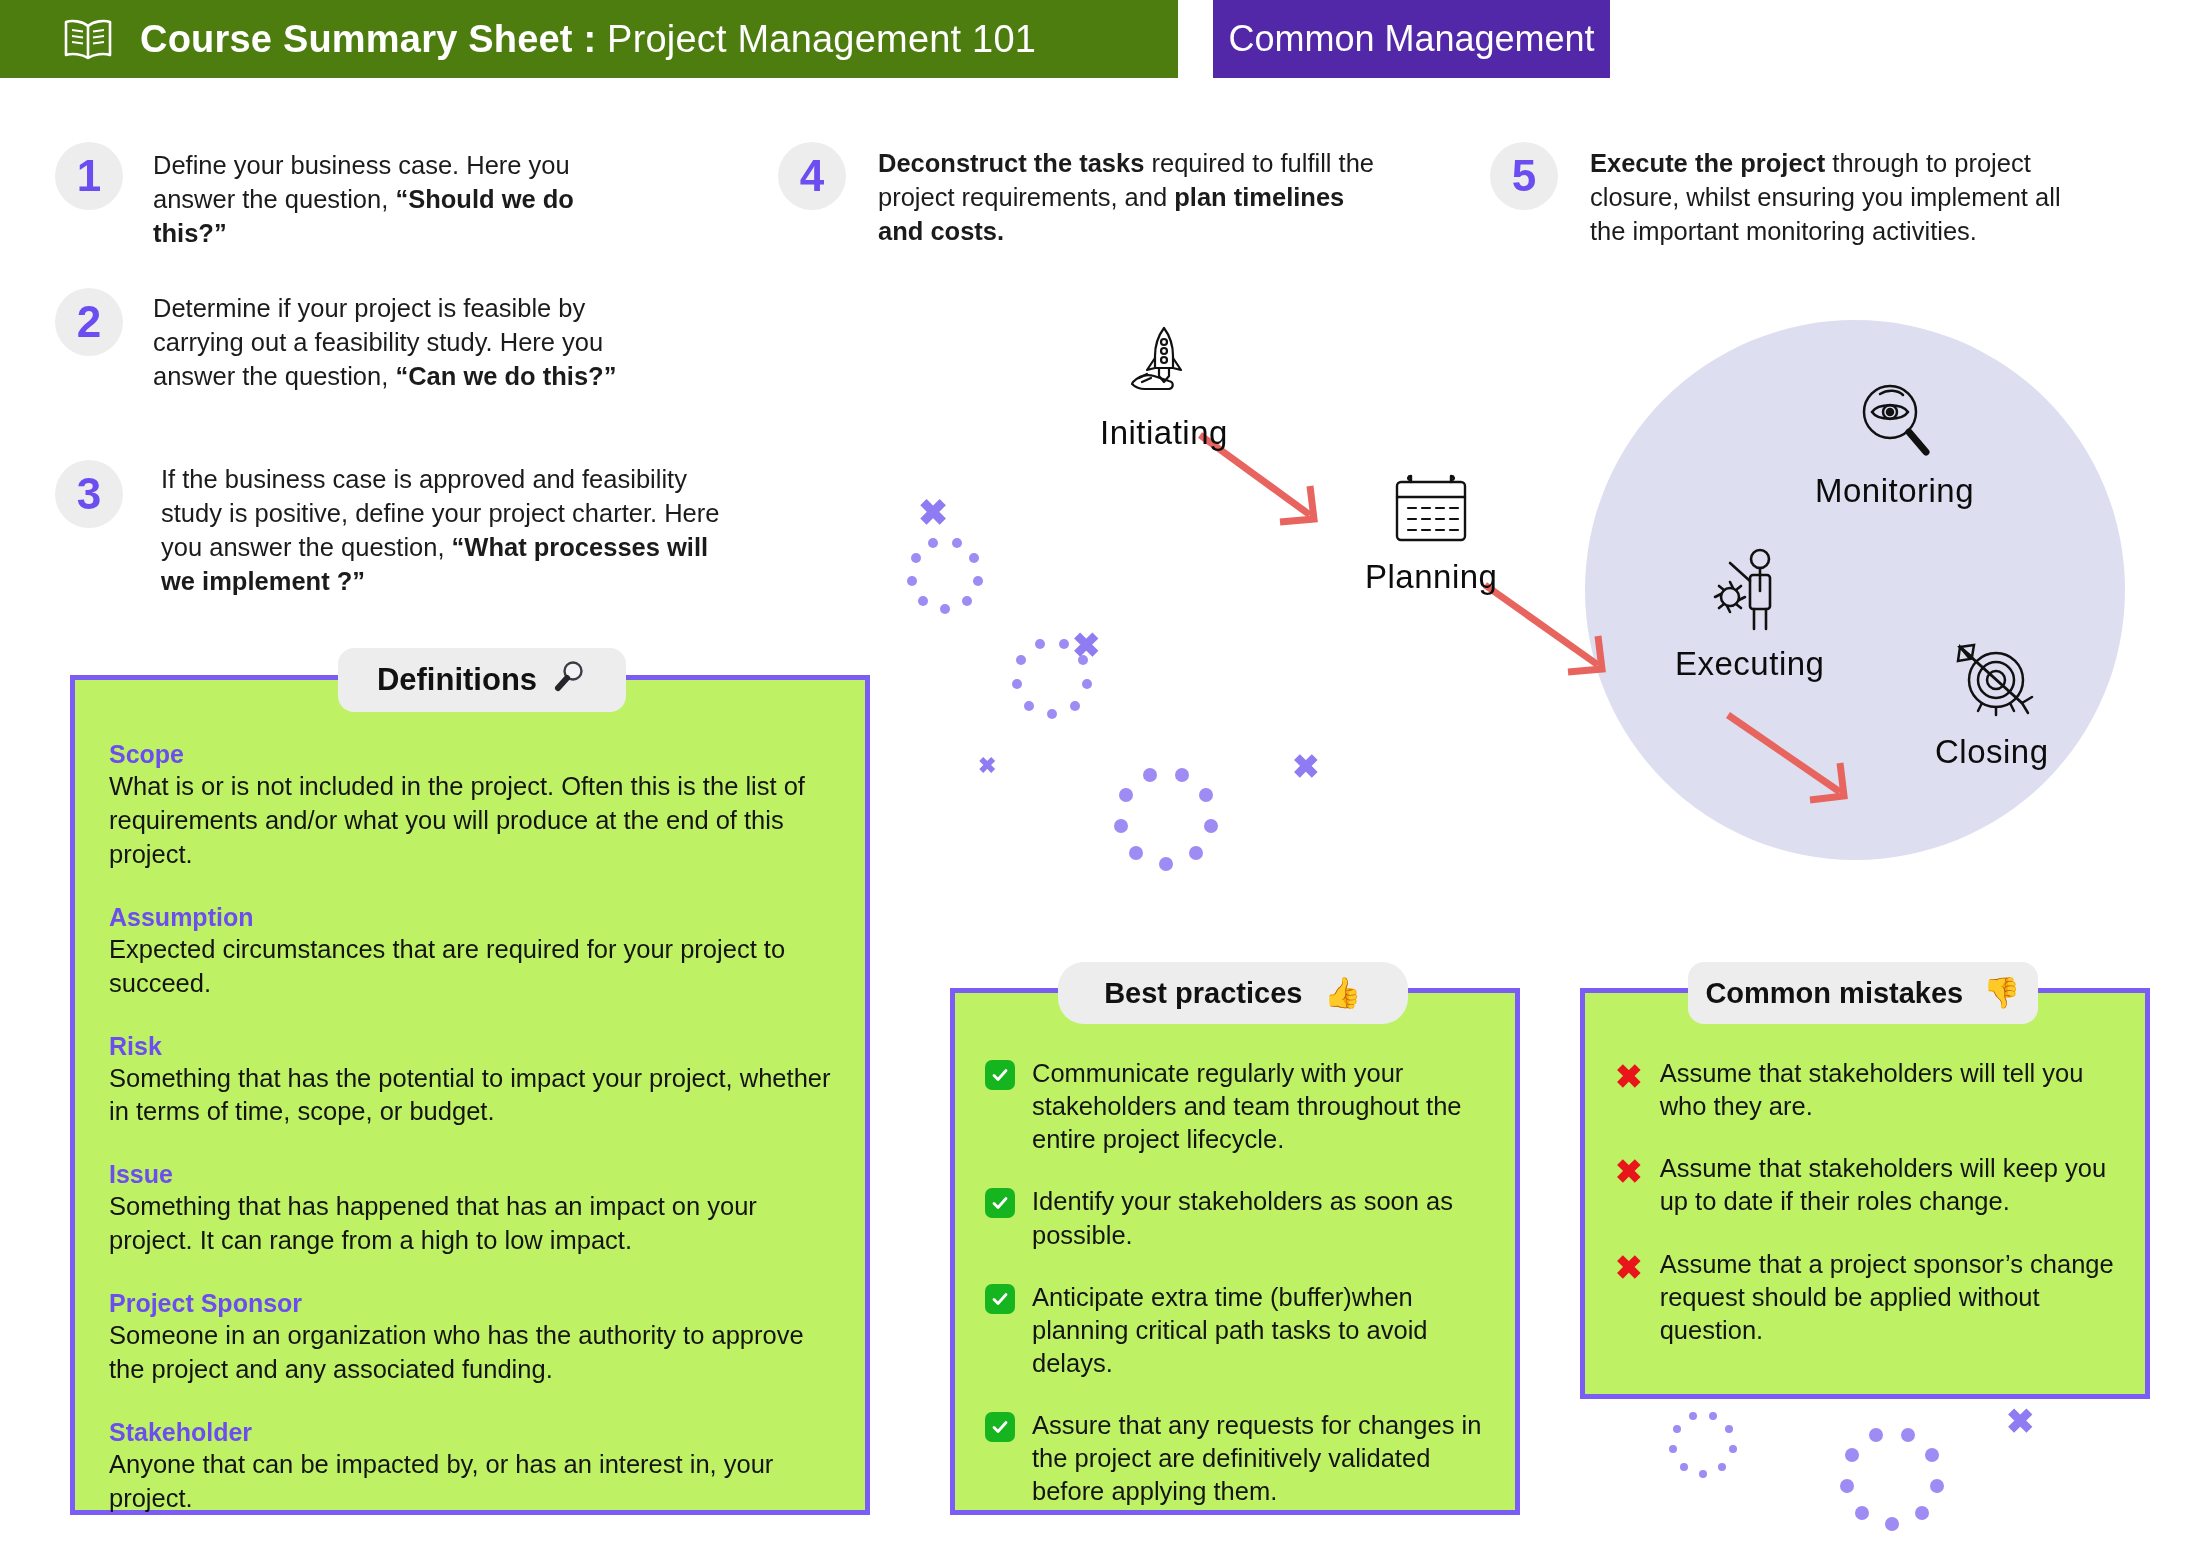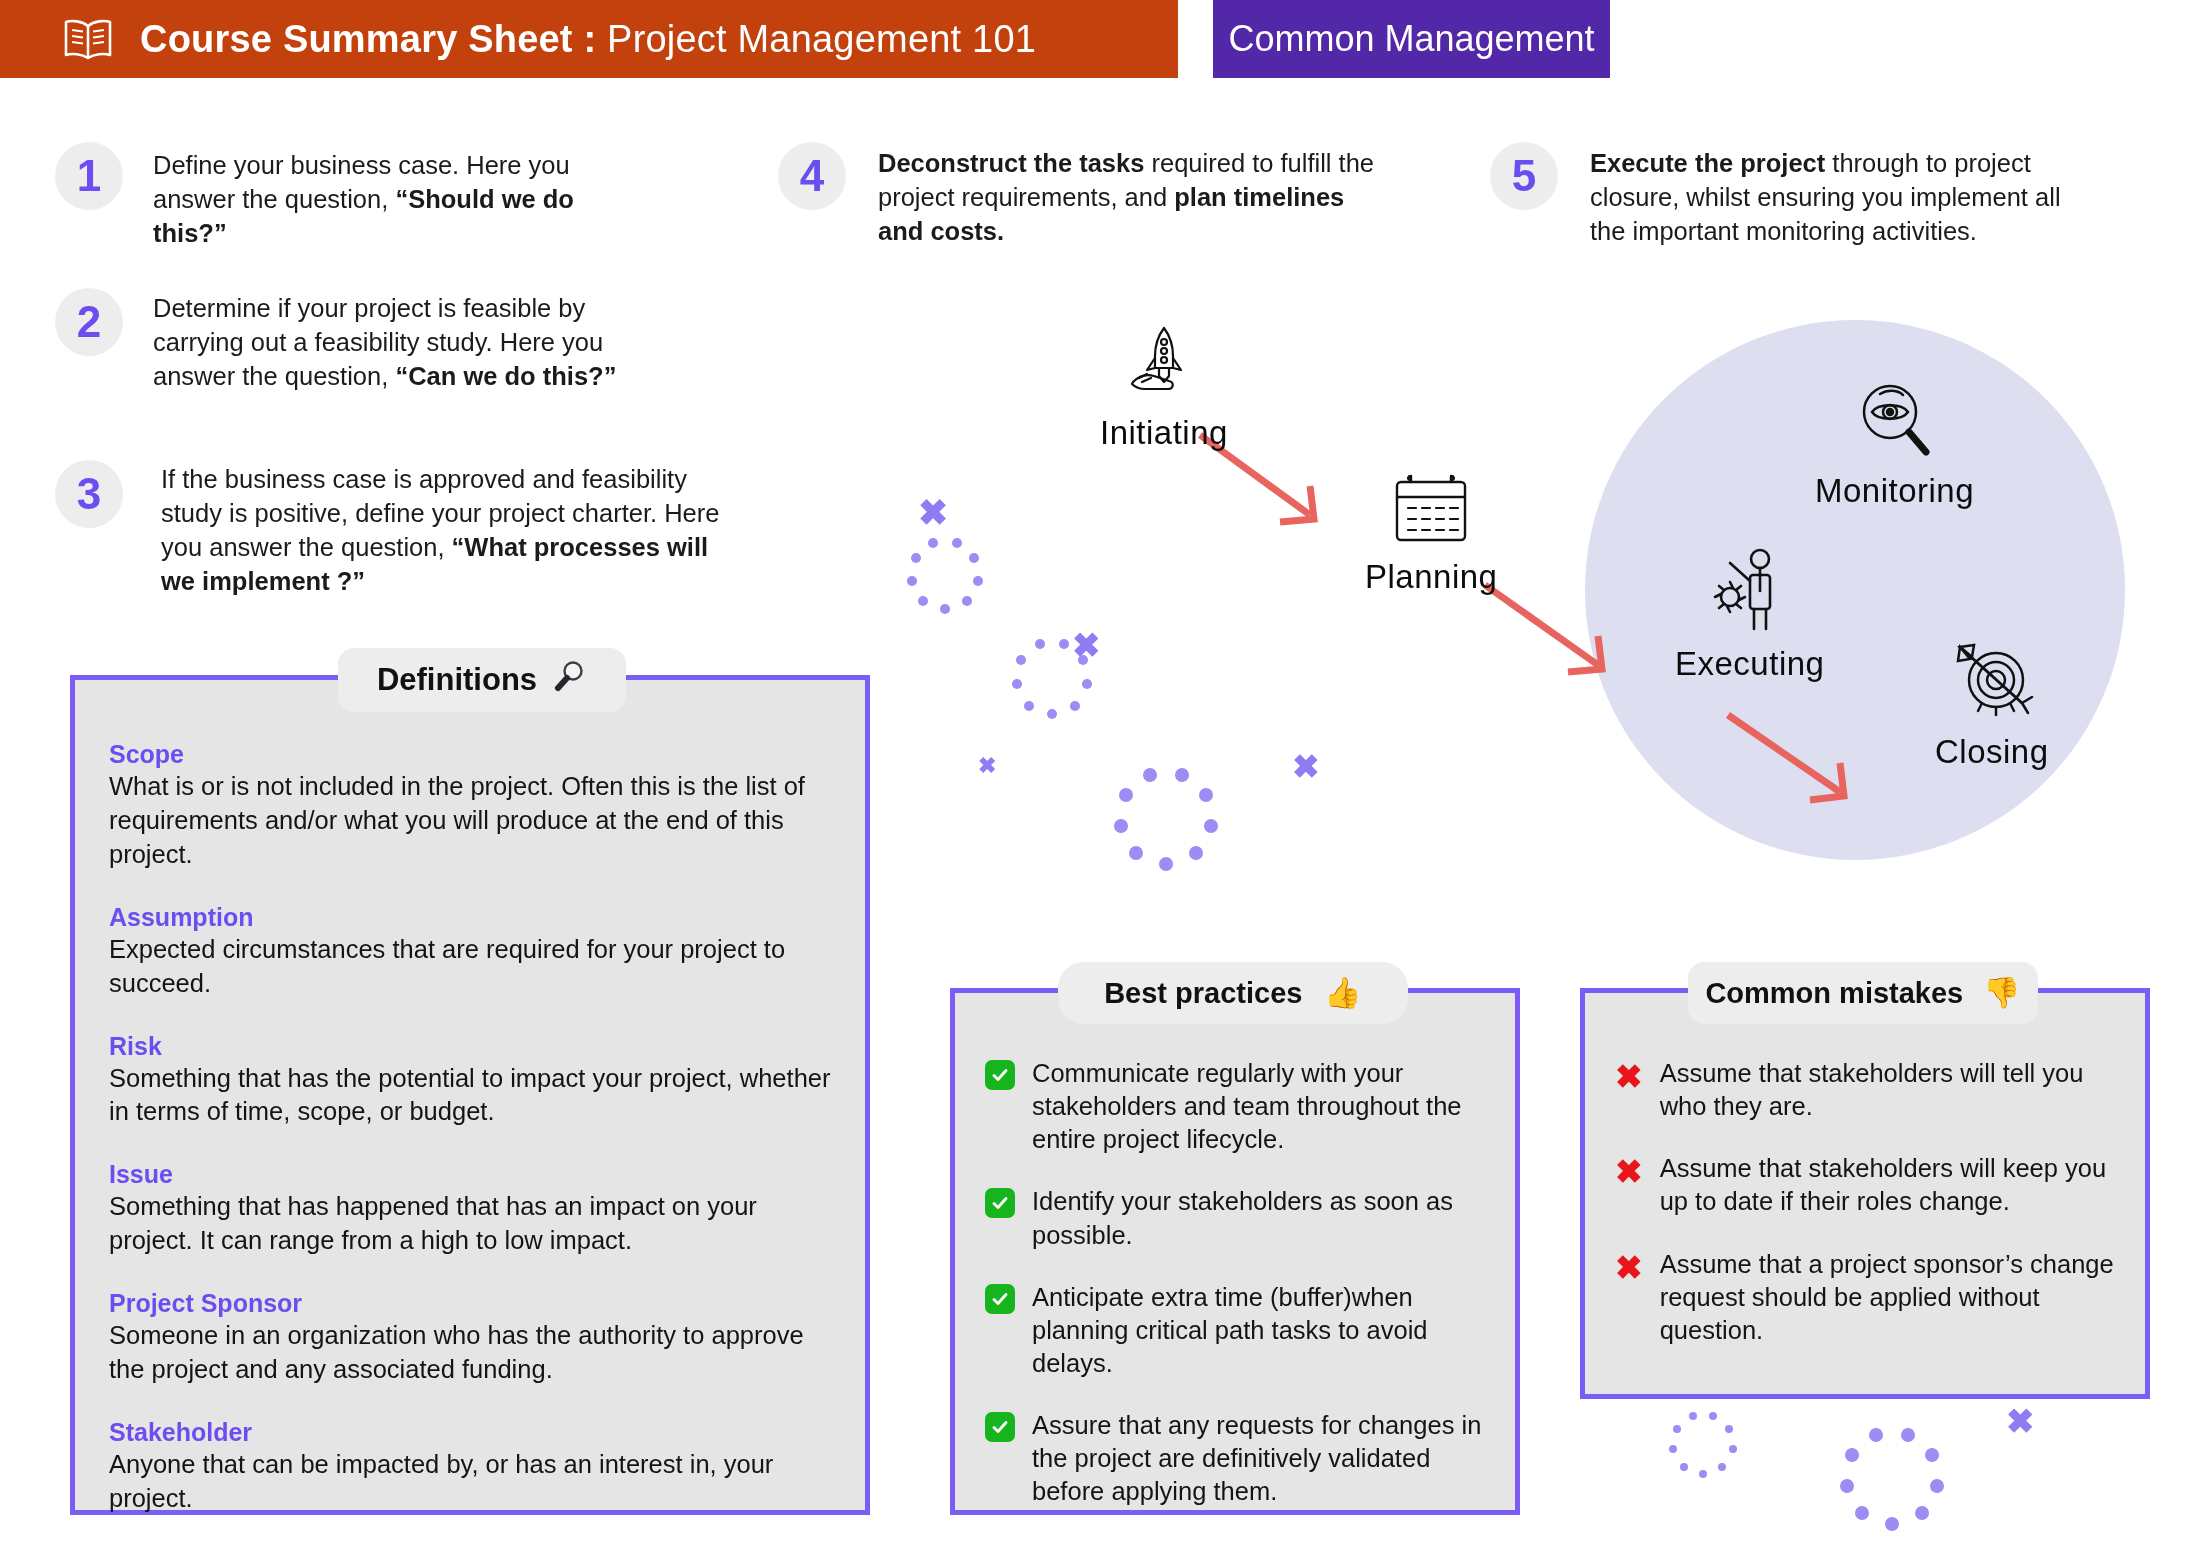--- a/index.html
+++ b/index.html
@@ -7,21 +7,21 @@
     width: 2192px; height: 1550px;
     background: #ffffff;
     font-family: "Liberation Sans", sans-serif;
     overflow: hidden;
   }
   #page { position: relative; width: 2192px; height: 1550px; }
 
   
   .hdr-banner {
     position: absolute; left: 0; top: 0; width: 1178px; height: 78px;
-    background: #c2410c; display: flex; align-items: center; padding-left: 62px;
+    background: #4d7c0f; display: flex; align-items: center; padding-left: 62px;
   }
   .book-icon { width: 52px; height: 44px; flex: 0 0 auto; margin-right: 26px; }
   .hdr-text { color: #fff; font-size: 38px; letter-spacing: .2px; white-space: nowrap; }
   .hdr-text b { font-weight: 700; }
   .hdr-badge {
     position: absolute; left: 1213px; top: 0; width: 397px; height: 78px;
     background: #5227A8; color: #fff; display: flex; align-items: center;
     justify-content: center; font-size: 36px;
   }
 
@@ -42,21 +42,21 @@
   #step2 .step-body { margin-left: 30px; width: 520px; margin-top: 3px; }
   #step3 { left: 55px;  top: 460px; width: 740px; }
   #step3 .step-body { margin-left: 38px; width: 580px; margin-top: 2px; }
   #step4 { left: 778px; top: 142px; width: 600px; }
   #step4 .step-body { margin-left: 32px; width: 500px; margin-top: 4px; }
   #step5 { left: 1490px; top: 142px; width: 620px; }
   #step5 .step-body { margin-left: 32px; width: 500px; margin-top: 4px; }
 
   
   .panel {
-    position: absolute; border: 5px solid #7B5CF5; background: #e5e5e5;
+    position: absolute; border: 5px solid #7B5CF5; background: #bef264;
   }
   .panel-tab {
     position: absolute; background: #EDEDEE; border-radius: 16px;
     display: flex; align-items: center; justify-content: center;
     font-weight: 700; color: #111; white-space: nowrap; z-index: 5;
   }
 
   #def-panel { left: 70px; top: 675px; width: 800px; height: 840px; }
   #def-tab { left: 338px; top: 648px; width: 288px; height: 64px; font-size: 31px; gap: 16px; }
   .def-inner { padding: 60px 34px 0 34px; }

